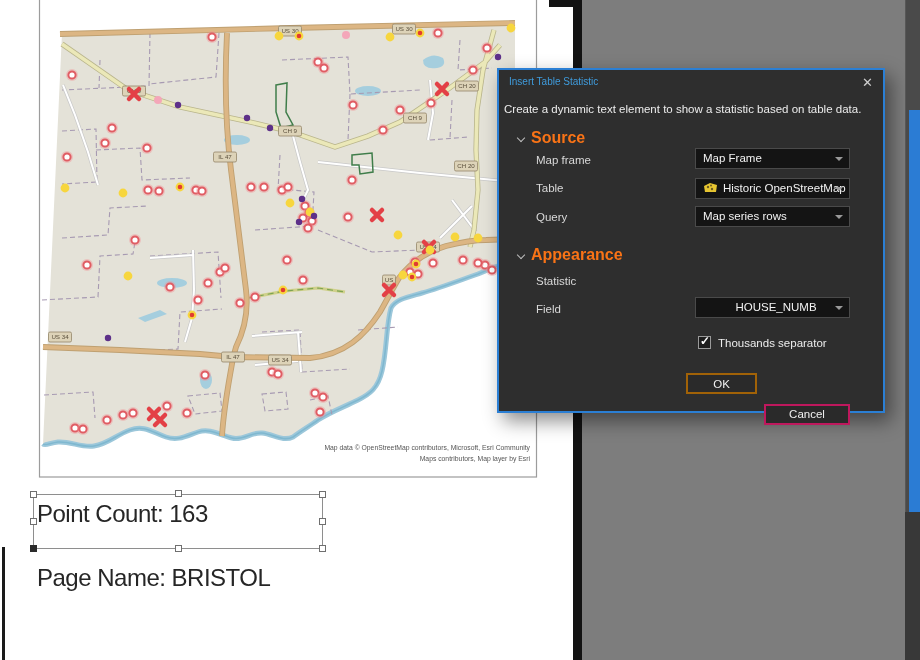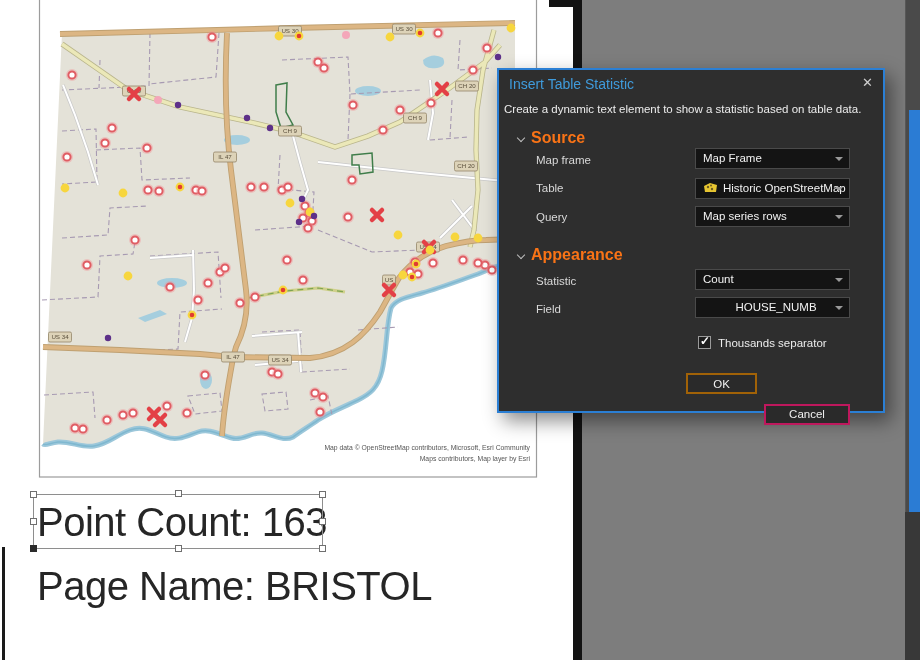--- a/index.html
+++ b/index.html
@@ -9,35 +9,35 @@
   
   .canvas { position:absolute; inset:0; width:920px; height:660px; background:#7d7d7d; }
   .page { position:absolute; left:0; top:0; width:573px; height:660px; background:#ffffff; overflow:hidden; }
   .page-edge { position:absolute; left:573px; top:0; width:9px; height:660px; background:#131313; }
   .top-notch { position:absolute; left:549px; top:0; width:25px; height:7px; background:#131313; }
   .margin-line { position:absolute; left:2px; top:547px; width:3px; height:113px; background:#1a1a1a; }
 
   .map-svg { position:absolute; left:0; top:0; }
 
   
-  .txt-el { position:absolute; font-size:40px; letter-spacing:-0.5px; color:#262626; white-space:nowrap; line-height:1; }
+  .txt-el { position:absolute; font-size:24px; letter-spacing:-0.5px; color:#262626; white-space:nowrap; line-height:1; }
   .txt-point-count { left:37px; top:502px; }
   .txt-page-name  { left:37px; top:566px; }
 
   .sel-box { position:absolute; left:33px; top:494px; width:290px; height:55px; border:1px solid #8e8e8e; }
   .handle { position:absolute; width:7px; height:7px; background:#ffffff; border:1px solid #6f6f6f; }
   .h-nw{left:-4px;top:-4px;} .h-n{left:141px;top:-5px;} .h-ne{right:-4px;top:-4px;}
   .h-w{left:-4px;top:23px;}  .h-e{right:-4px;top:23px;}
   .h-sw{left:-4px;bottom:-4px;background:#2b2b2b;border-color:#2b2b2b;} .h-s{left:141px;bottom:-4px;} .h-se{right:-4px;bottom:-4px;}
 
   
   .dialog { position:absolute; left:497px; top:68px; width:388px; height:345px;
             background:#2e2e2e; border:2px solid #2b7fd4; color:#e4e4e4; font-size:11.5px;
             box-shadow:6px 8px 18px rgba(0,0,0,0.45); }
-  .dlg-title { position:absolute; left:10px; top:6px; font-size:14px; color:#3f9bdc; }
+  .dlg-title { position:absolute; left:10px; top:6px; font-size:10px; color:#3f9bdc; }
   .dlg-close { position:absolute; right:10px; top:5px; font-size:13px; color:#cfcfcf; cursor:pointer; }
   .dlg-desc  { position:absolute; left:5px; top:33px; color:#ececec; }
   .sec-hdr { position:absolute; left:19px; font-weight:bold; font-size:16px; color:#f97316; }
   .sec-src { top:59px; } .sec-app { top:176px; }
   .chev { display:inline-block; width:6px; height:6px; border-left:1.6px solid #bdbdbd; border-bottom:1.6px solid #bdbdbd;
           transform:rotate(-45deg); margin-right:7px; position:relative; top:-2px; }
   .fld-label { position:absolute; left:37px; color:#d9d9d9; }
   .dd { position:absolute; left:196px; width:155px; height:21px; background:#141414; border:1px solid #4a4a4a;
         color:#f2f2f2; line-height:19px; padding-left:7px; white-space:nowrap; overflow:hidden; }
   .dd .arrow { position:absolute; right:6px; top:8px; width:0; height:0;
@@ -419,23 +419,20 @@
     </div>
     <div class="fld-label lbl-query">Query</div>
     <div class="dd l-query">
       <span>Map series rows</span><span class="arrow"></span>
     </div>
 
     <div class="sec-hdr sec-app">
       <span class="chev"></span><span>Appearance</span>
     </div>
     <div class="fld-label lbl-stat">Statistic</div>
-    <div class="dd l-stat">
-      <span>Count</span><span class="arrow"></span>
-    </div>
     <div class="fld-label lbl-field">Field</div>
     <div class="dd l-field">
       <span>HOUSE_NUMB</span><span class="arrow"></span>
     </div>
 
     <div class="chk">
       <span class="mark">✓</span>
     </div>
     <div class="chk-label">Thousands separator</div>
 

